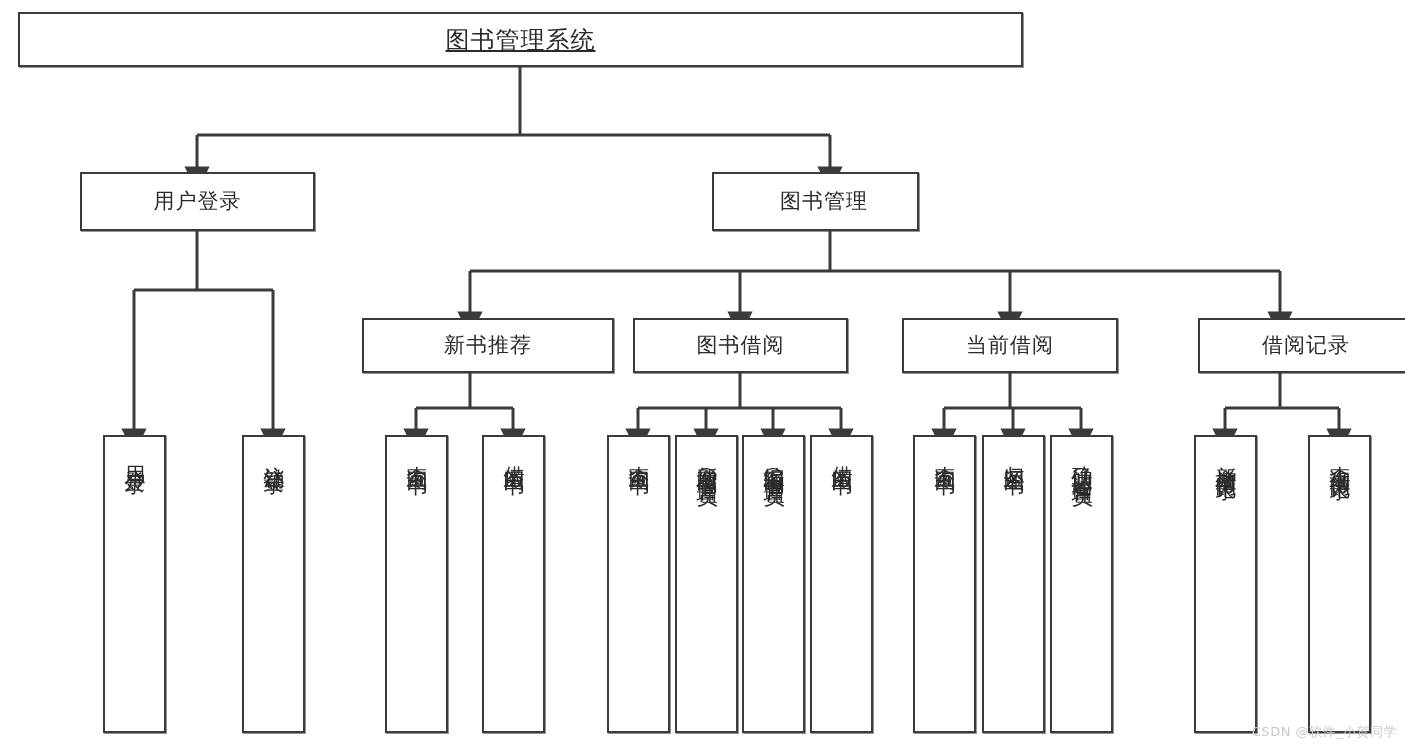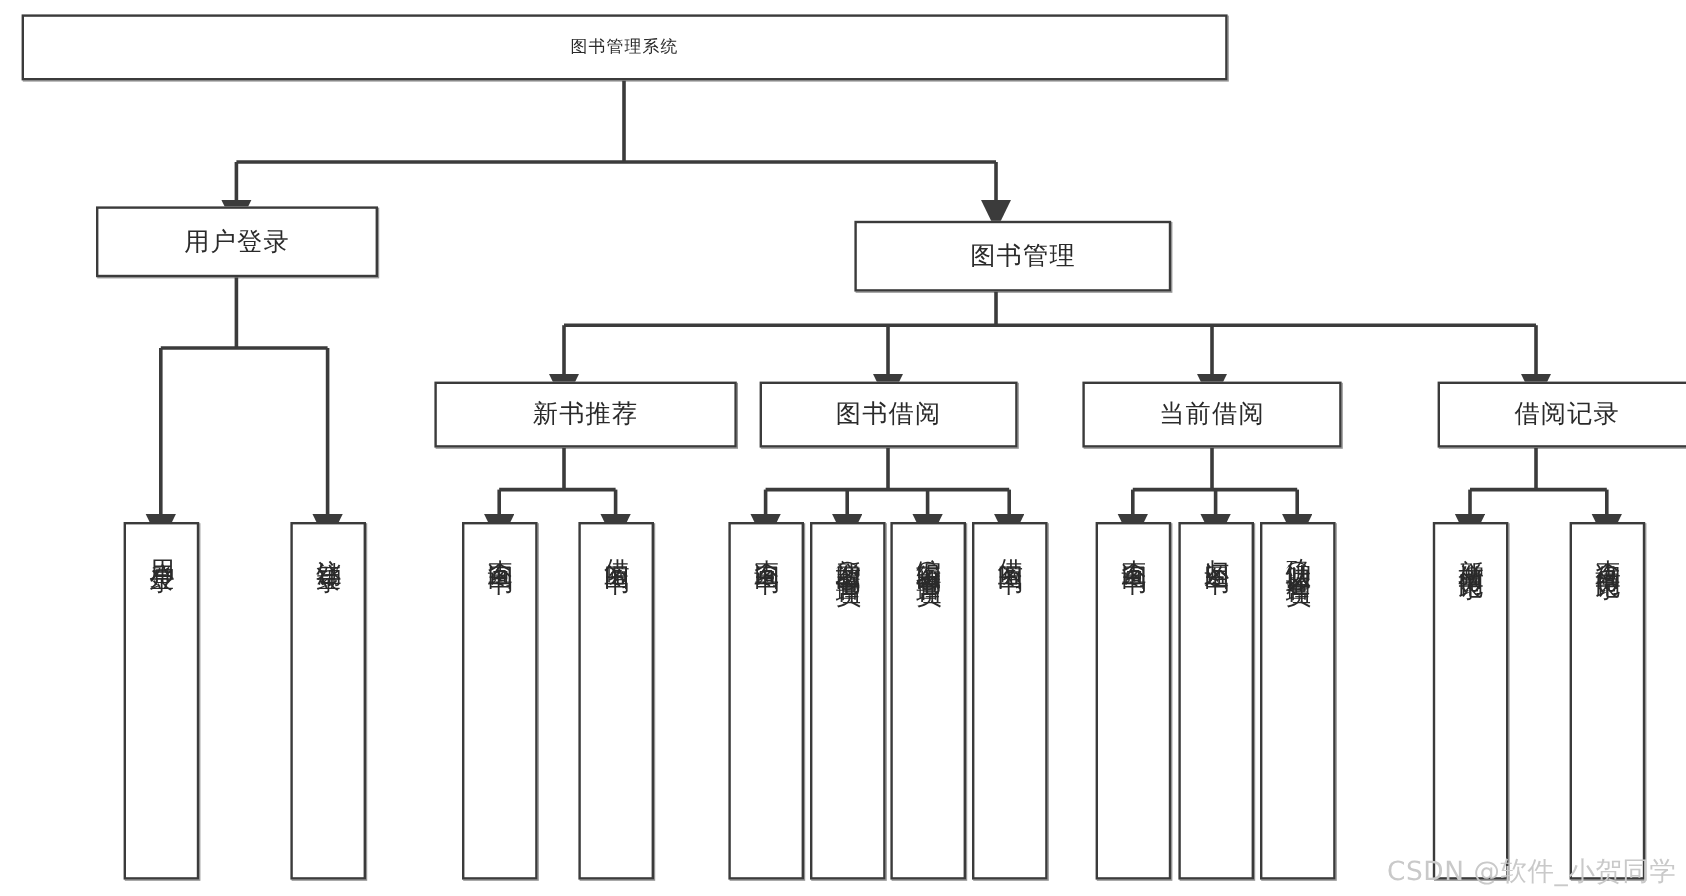--- a/index.html
+++ b/index.html
@@ -39,28 +39,28 @@
   }
   .node.vertical .label{
     writing-mode:vertical-rl;
     text-orientation:upright;
     font-size:21px;
     letter-spacing:3px;
     line-height:1;
     white-space:nowrap;
   }
 
-  .node.title .label{font-size:14px;}
+  .node.title .label{font-size:24px;text-decoration:underline;}
   .node.level2 .label{font-size:21px;}
 
   #watermark{
     position:absolute;
     right:8px;
     bottom:6px;
-    font-size:22px;
+    font-size:13px;
     color:#c9c9c9;
     letter-spacing:0.5px;
     white-space:nowrap;
     font-family:"DejaVu Sans","Liberation Sans",sans-serif;
   }
 </style>
 </head>
 <body>
 
 <div id="diagram-root">
@@ -116,21 +116,21 @@
     </g>
   </svg>
 
   <div class="node title" style="left:18px;top:12px;width:1005px;height:55px;">
     <span class="label">图书管理系统</span>
   </div>
 
   <div class="node level2" style="left:80px;top:172px;width:235px;height:59px;">
     <span class="label">用户登录</span>
   </div>
-  <div class="node level2" style="left:712px;top:184px;width:264px;height:59px;padding-left:17px;">
+  <div class="node level2" style="left:712px;top:172px;width:207px;height:59px;padding-left:17px;">
     <span class="label">图书管理</span>
   </div>
 
   <div class="node level2" style="left:362px;top:318px;width:252px;height:55px;">
     <span class="label">新书推荐</span>
   </div>
   <div class="node level2" style="left:633px;top:318px;width:215px;height:55px;">
     <span class="label">图书借阅</span>
   </div>
   <div class="node level2" style="left:902px;top:318px;width:216px;height:55px;">

